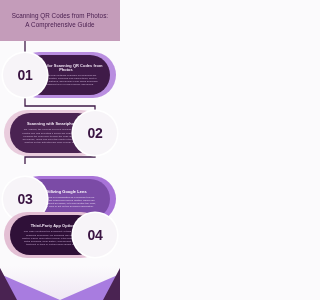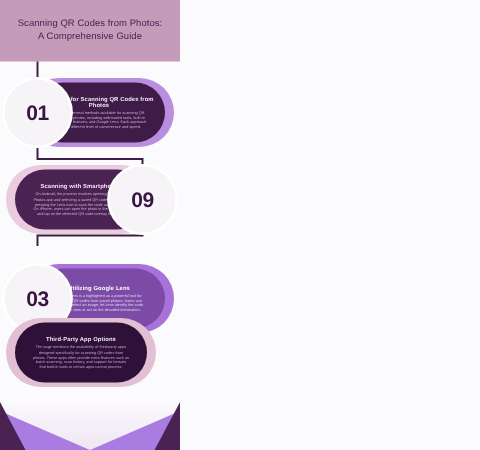--- a/index.html
+++ b/index.html
@@ -143,40 +143,43 @@
   </div>
 </div>
 
 <div class="step" id="step-2">
   <div class="halo halo-left h-pink"></div>
   <div class="pill pill-left p-plum">
     <div class="pill-title">Scanning with Smartphones</div>
     <div class="pill-body">On Android, the process involves opening the Google Photos app and selecting a saved QR code image, then pressing the Lens icon to scan the code automatically. On iPhone, users can open the photo in the Photos app and tap on the detected QR code overlay to open it.</div>
   </div>
   <div class="badge badge-right">
-    <span class="badge-num">09</span>
+    <span class="badge-num">02</span>
   </div>
 </div>
 
 <div class="step" id="step-3">
   <div class="halo halo-right h-vio"></div>
   <div class="pill pill-right p-mid">
     <div class="pill-title">Utilizing Google Lens</div>
     <div class="pill-body">Google Lens is a highlighted as a powerful tool for scanning QR codes from saved photos. Users can upload or select an image, let Lens identify the code, and then view or act on the decoded information.</div>
   </div>
   <div class="badge badge-left">
     <span class="badge-num">03</span>
   </div>
 </div>
 
 <div class="step" id="step-4">
   <div class="halo halo-left h-rose"></div>
   <div class="pill pill-left p-deep">
     <div class="pill-title">Third-Party App Options</div>
     <div class="pill-body">The page mentions the availability of third-party apps designed specifically for scanning QR codes from photos. These apps often provide extra features such as batch scanning, scan history, and support for formats that built-in tools or certain apps cannot process.</div>
+  </div>
+  <div class="badge badge-right">
+    <span class="badge-num">04</span>
   </div>
 </div>
 
 <div class="footer">
   <svg width="120" height="34" viewBox="0 0 120 34" preserveAspectRatio="none">
     <defs>
       <linearGradient id="fgrad" x1="0" y1="0" x2="0" y2="1">
         <stop offset="0%" stop-color="#fbfafc"></stop>
         <stop offset="100%" stop-color="#efe7f4"></stop>
       </linearGradient>

